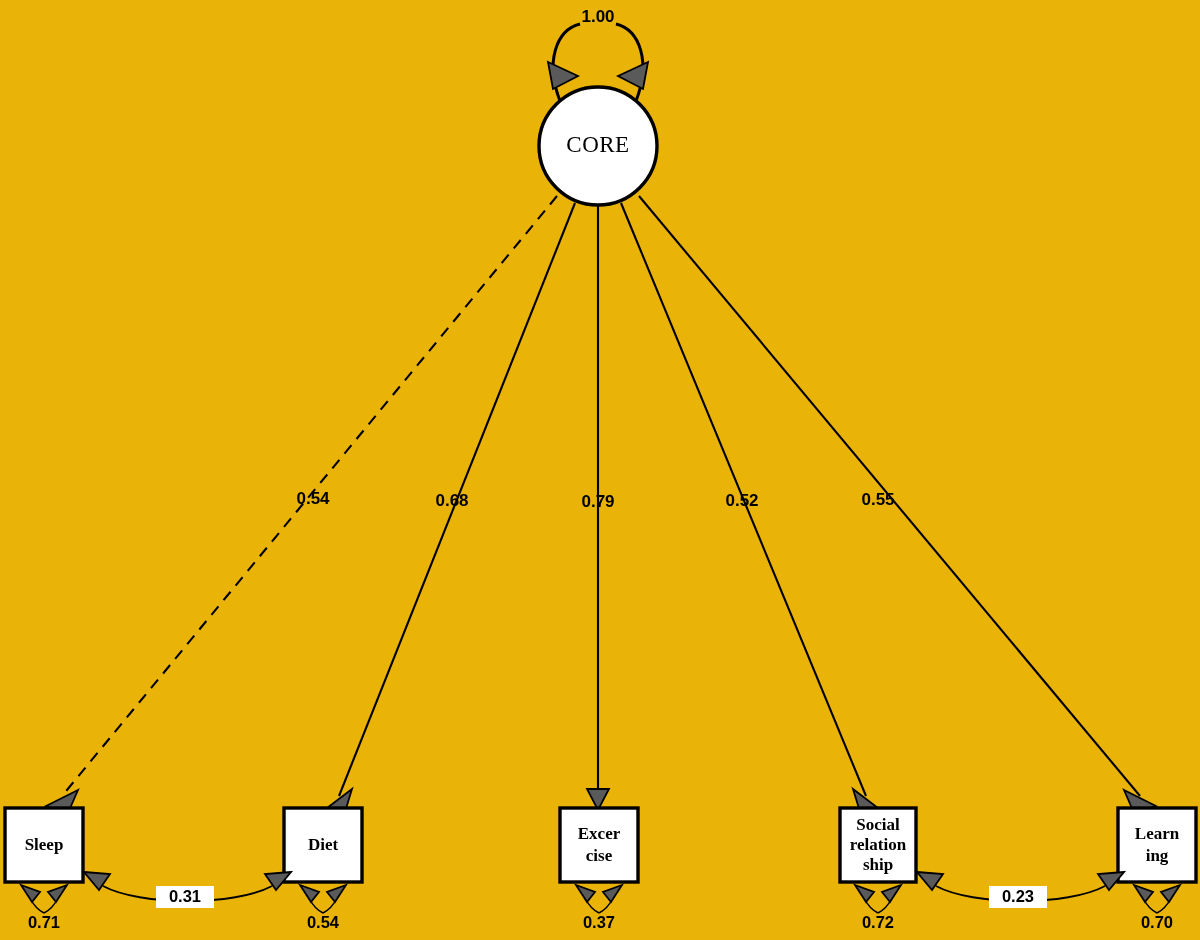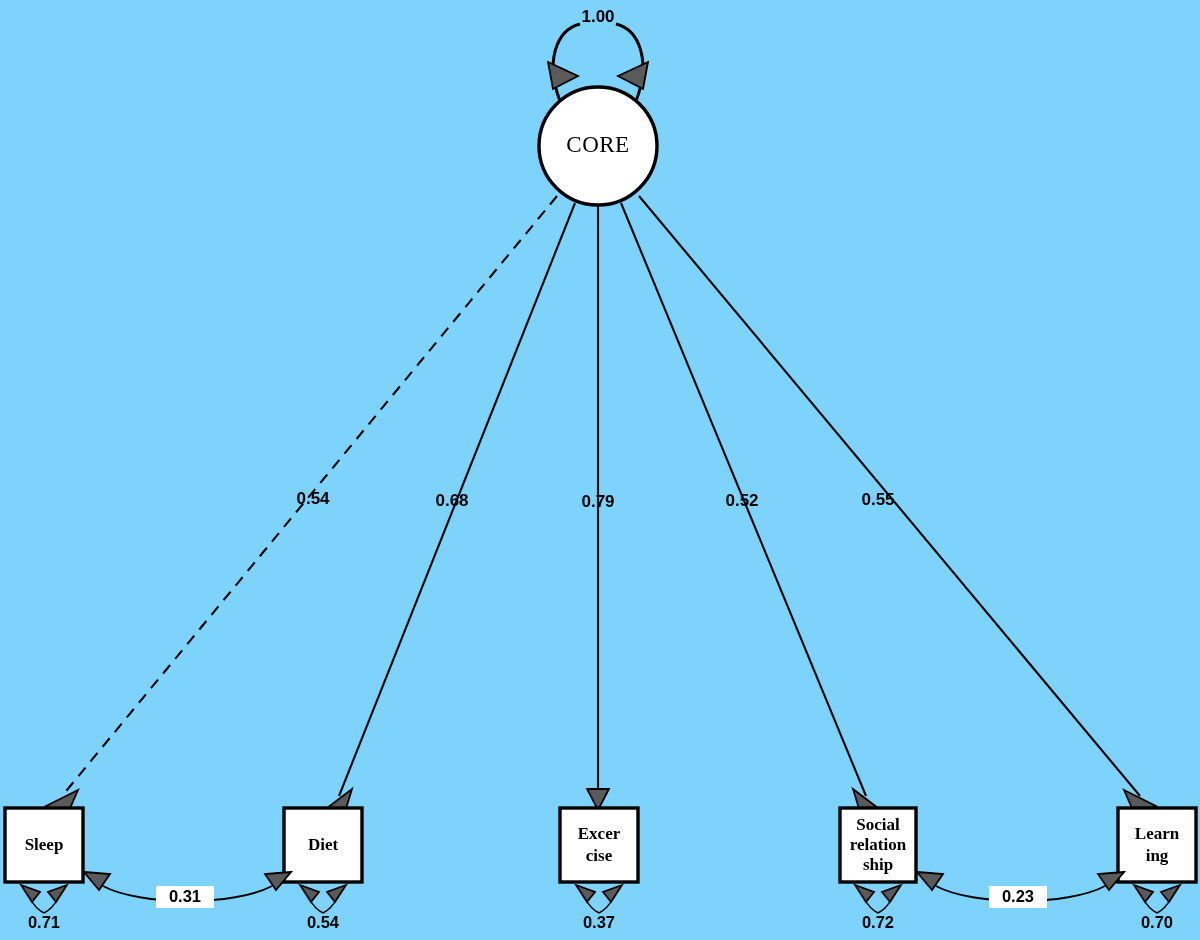--- a/index.html
+++ b/index.html
@@ -10,21 +10,21 @@
   body {
     width: 1200px;
     height: 940px;
     font-family: "Liberation Serif", serif;
     overflow: hidden;
   }
   #diagram-root {
     position: relative;
     width: 1200px;
     height: 940px;
-    background: #7dd3fc;
+    background: #eab308;
   }
   svg#sem-svg {
     display: block;
     width: 1200px;
     height: 940px;
   }
   .node-shape {
     fill: #ffffff;
     stroke: #000000;
     stroke-width: 3.4;

